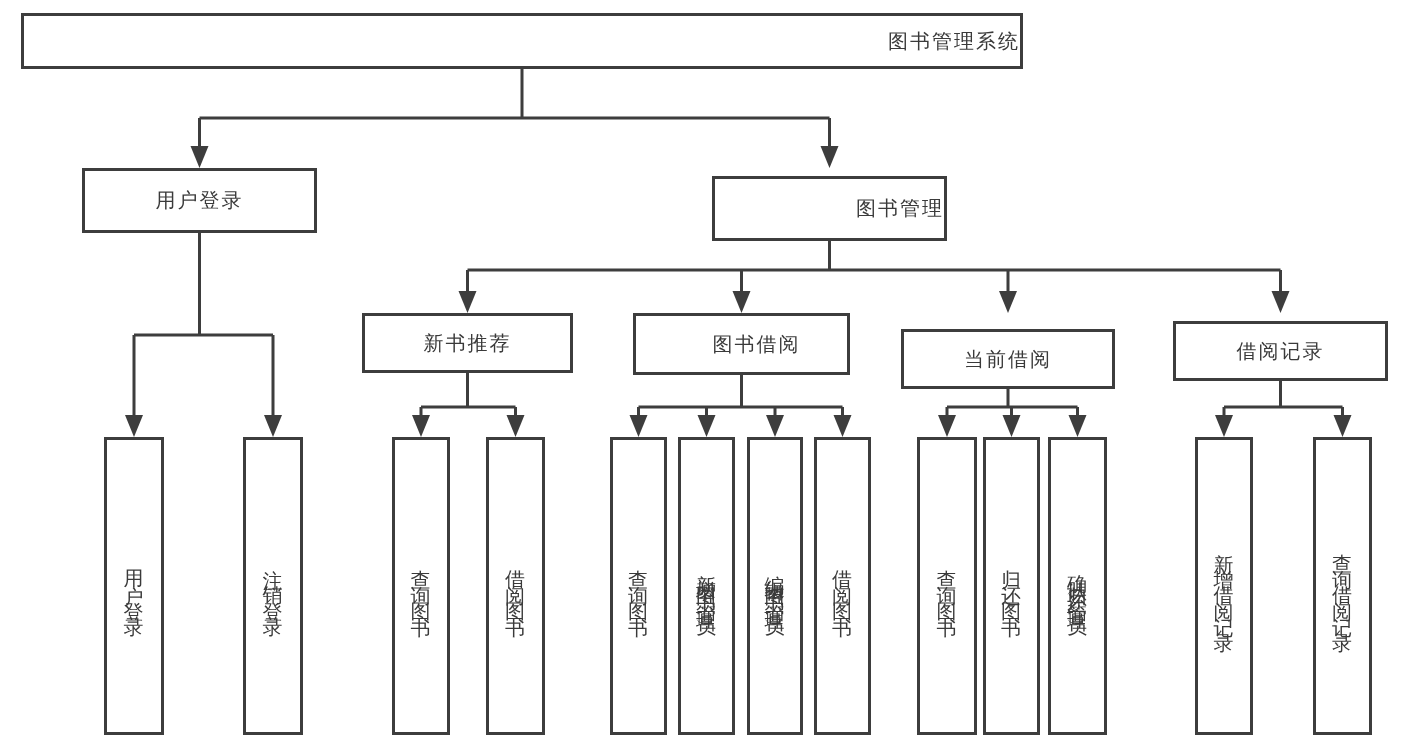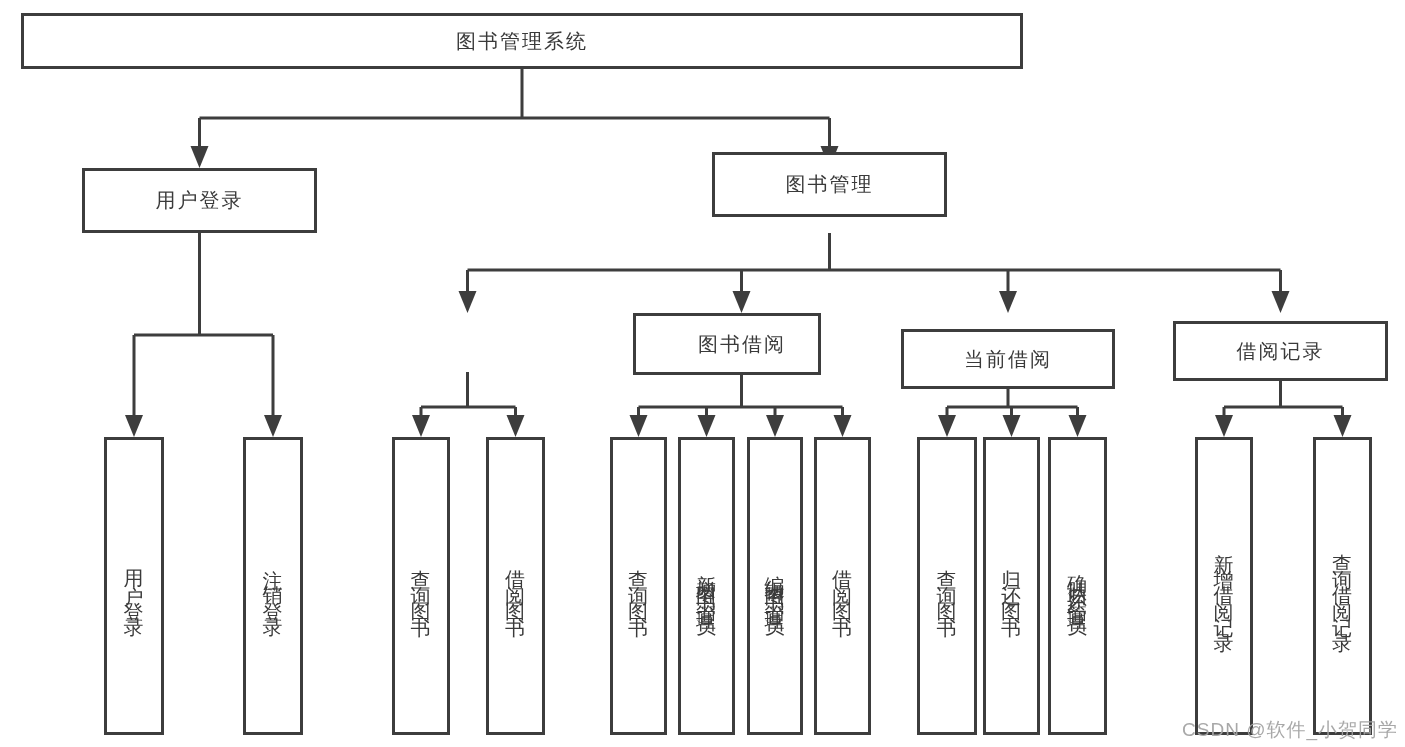--- a/index.html
+++ b/index.html
@@ -91,32 +91,35 @@
       <polygon points="766,415 784,415 775,437"></polygon>
       <polygon points="833.5,415 851.5,415 842.5,437"></polygon>
       <polygon points="938,415 956,415 947,437"></polygon>
       <polygon points="1002.5,415 1020.5,415 1011.5,437"></polygon>
       <polygon points="1068.5,415 1086.5,415 1077.5,437"></polygon>
       <polygon points="1215,415 1233,415 1224,437"></polygon>
       <polygon points="1333.5,415 1351.5,415 1342.5,437"></polygon>
     </g>
   </svg>
 
-  <div class="node" style="left:21px; top:13px; width:1002px; height:56px;">
+  <div class="node" style="left:21px; top:13px; width:1002px; height:56px;justify-content:flex-end;">
     <span>图书管理系统</span>
   </div>
 
   <div class="node" style="left:82px; top:168px; width:235px; height:65px;">
     <span>用户登录</span>
   </div>
-  <div class="node" style="left:712px; top:152px; width:235px; height:65px;">
+  <div class="node" style="left:712px; top:176px; width:235px; height:65px;justify-content:flex-end;">
     <span>图书管理</span>
   </div>
 
-  <div class="node" style="left:633px; top:313px; width:188px; height:62px;padding-left:30px;">
+  <div class="node" style="left:362px; top:313px; width:211px; height:60px;">
+    <span>新书推荐</span>
+  </div>
+  <div class="node" style="left:633px; top:313px; width:217px; height:62px;padding-left:30px;">
     <span>图书借阅</span>
   </div>
   <div class="node" style="left:901px; top:329px; width:214px; height:60px;">
     <span>当前借阅</span>
   </div>
   <div class="node" style="left:1173px; top:313px; width:215px; height:60px;margin-top:8px;">
     <span>借阅记录</span>
   </div>
 
   <div class="node leaf" style="left:104px; top:437px; width:60px; height:298px;">
@@ -152,15 +155,14 @@
   <div class="node leaf" style="left:1048px; top:437px; width:59px; height:298px;">
     <span class="vtext long">确认归还（管理员）</span>
   </div>
   <div class="node leaf" style="left:1195px; top:437px; width:58px; height:298px;">
     <span class="vtext">新增借阅记录</span>
   </div>
   <div class="node leaf" style="left:1313px; top:437px; width:59px; height:298px;">
     <span class="vtext">查询借阅记录</span>
   </div>
 
-  <div class="watermark">CSDN @软件_小贺同学</div>
 
 </div>
 
 </body></html>

